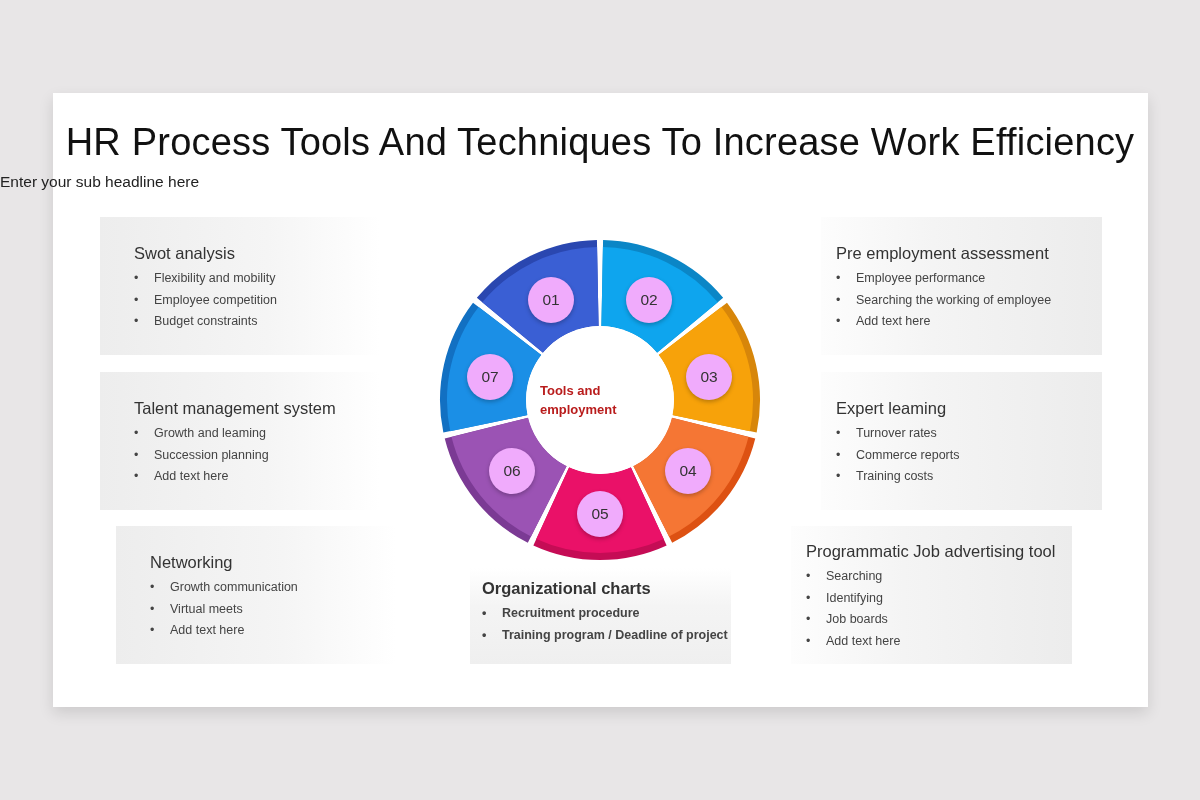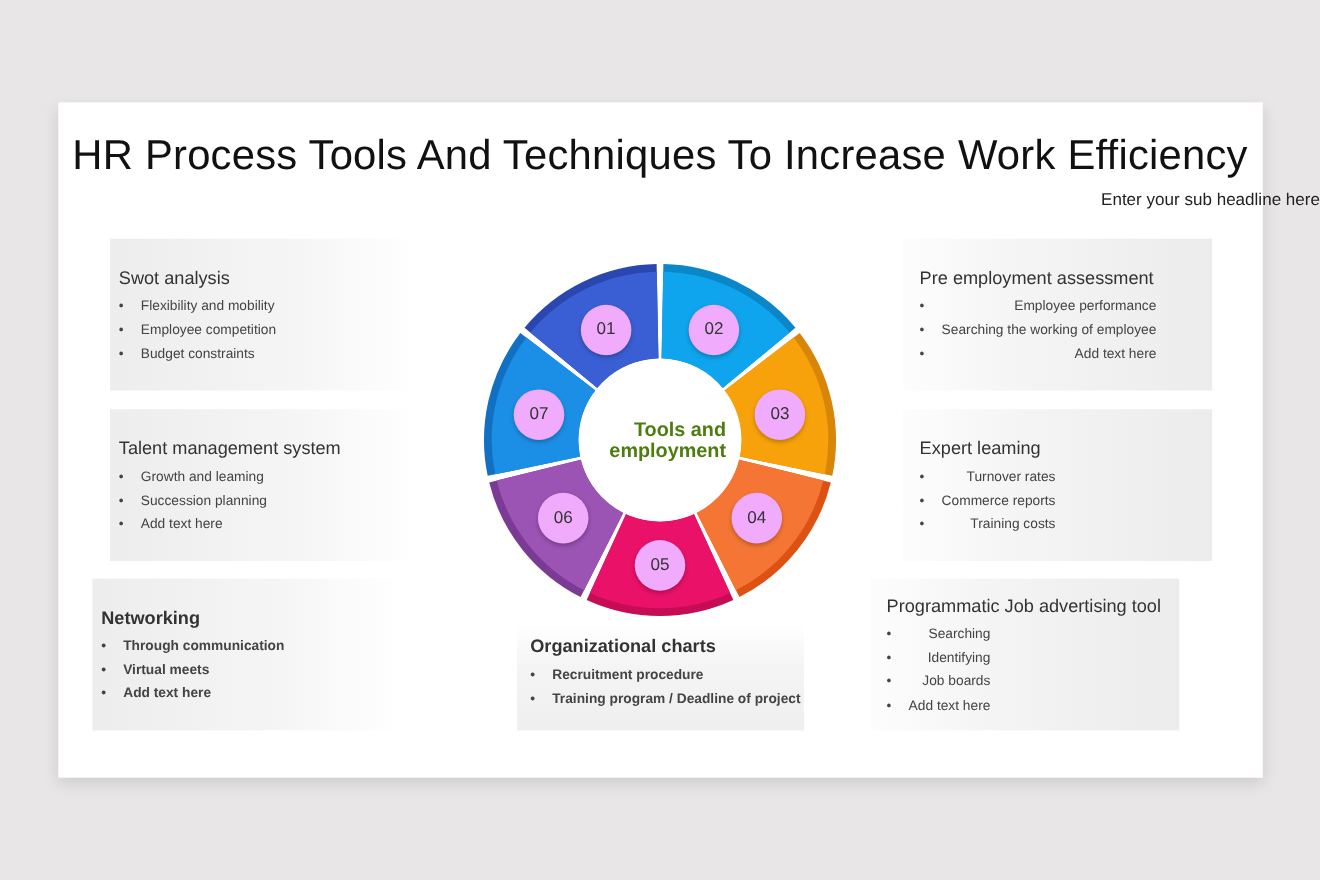--- a/index.html
+++ b/index.html
@@ -9,47 +9,47 @@
   }
   .slide {
     position:absolute; left:53px; top:93px; width:1095px; height:614px; background:#ffffff;
     box-shadow: 0 6px 14px rgba(0,0,0,0.12);
   }
   .title {
     position:absolute; left:0; top:121px; width:1200px; text-align:center;
     font-size:38px; color:#111; letter-spacing:0.2px;
   }
   .subtitle {
-    position:absolute; left:0; top:173px; width:1200px; text-align:right;
+    position:absolute; left:0; top:173px; width:1200px; text-align:left;
     font-size:15.5px; color:#222;
   }
   .card {
     position:absolute; width:280px; height:138px;
     background: linear-gradient(90deg, #ededed 0%, #f5f5f5 60%, #ffffff 100%);
-    box-sizing:border-box; padding:0 0 0 8px;
+    box-sizing:border-box; padding:0 0 0 34px;
   }
-  .card.right { background: linear-gradient(90deg, #fdfdfd 0%, #f4f4f4 40%, #ececec 100%); width:281px; padding-left:15px;text-align:right; }
+  .card.right { background: linear-gradient(90deg, #fdfdfd 0%, #f4f4f4 40%, #ececec 100%); width:281px; padding-left:15px; }
   .card .ctitle { position:absolute; top:27px; font-size:16.5px; color:#333; white-space:nowrap; }
   .card ul { list-style:none; margin:0; padding:0; position:absolute; top:53px; }
   .card li { font-size:12.5px; color:#444; height:21.5px; line-height:16px; position:relative; padding-left:20px; white-space:nowrap; }
   .card li .bullet { position:absolute; left:0; top:0; }
   .card.bottom-card { width:261px; height:96px; padding-left:12px;
     background: linear-gradient(180deg, #ffffff 0%, #f4f4f4 40%, #efefef 100%); font-weight: bold; }
   .card.bottom-card .ctitle { top:11px; }
   .card.bottom-card ul { top:37px; }
   .wheel { position:absolute; left:430px; top:230px; width:340px; height:340px; }
   .num {
     position:absolute; width:46px; height:46px; border-radius:50%; background:#f0abfc;
     box-shadow: 0 2px 4px rgba(0,0,0,0.25);
     display:flex; align-items:center; justify-content:center;
     font-size:15.5px; color:#333;
   }
   .center-label {
-    position:absolute; left:540px; top:381px; width:120px; text-align:right;
-    font-size:18px; font-weight:bold; color:#4d7c0f; line-height:19px;
+    position:absolute; left:540px; top:381px; width:120px; text-align:left;
+    font-size:13px; font-weight:bold; color:#b91c1c; line-height:19px;
   }
 </style>
 </head>
 <body>
 
 <div class="slide"></div>
 
 <div class="title">HR Process Tools And Techniques To Increase Work Efficiency</div>
 <div class="subtitle">Enter your sub headline here</div>
 
@@ -64,24 +64,24 @@
 
 <div class="card" style="left:100px; top:372px;">
   <div class="ctitle">Talent management system</div>
   <ul>
     <li><span class="bullet">•</span><span>Growth and leaming</span></li>
     <li><span class="bullet">•</span><span>Succession planning</span></li>
     <li><span class="bullet">•</span><span>Add text here</span></li>
   </ul>
 </div>
 
-<div class="card" style="left:84px; top:526px;font-weight:bold;">
+<div class="card" style="left:116px; top:526px;">
   <div class="ctitle">Networking</div>
   <ul>
-    <li><span class="bullet">•</span><span>Through communication</span></li>
+    <li><span class="bullet">•</span><span>Growth communication</span></li>
     <li><span class="bullet">•</span><span>Virtual meets</span></li>
     <li><span class="bullet">•</span><span>Add text here</span></li>
   </ul>
 </div>
 
 <div class="card bottom-card" style="left:470px; top:568px;">
   <div class="ctitle">Organizational charts</div>
   <ul>
     <li><span class="bullet">•</span><span>Recruitment procedure</span></li>
     <li><span class="bullet">•</span><span>Training program / Deadline of project</span></li>

